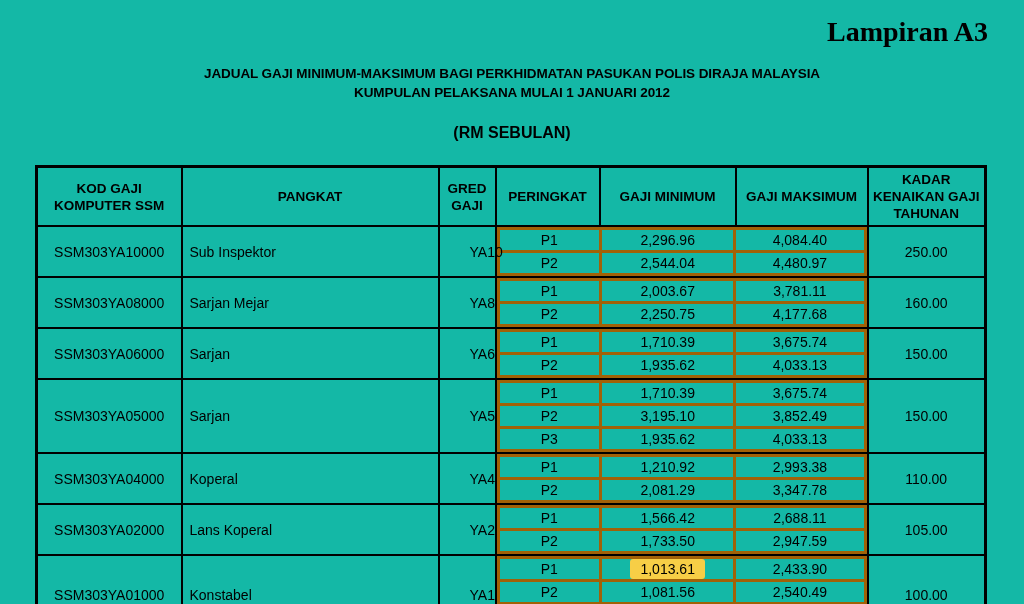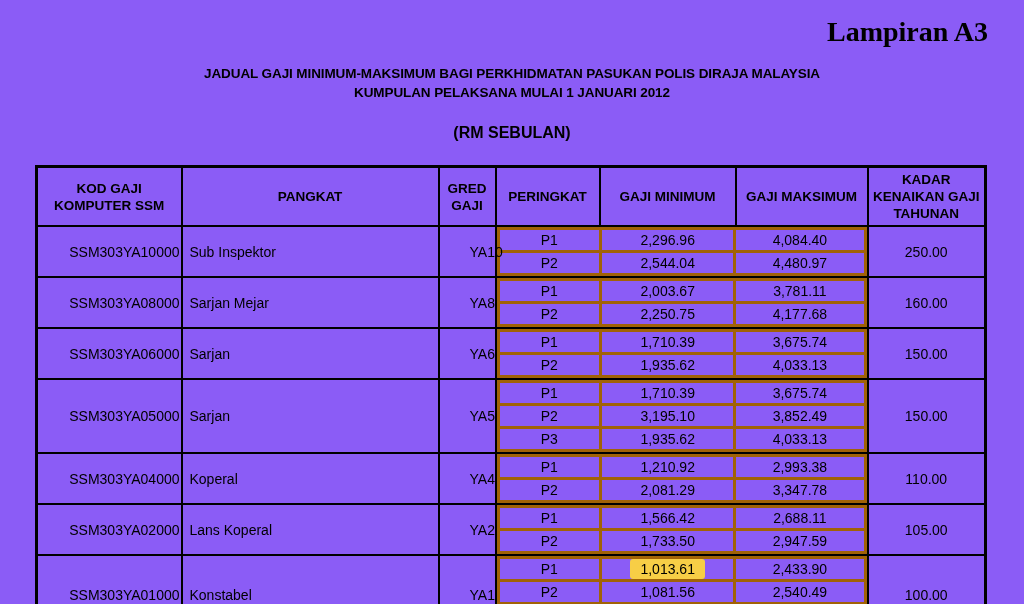--- a/index.html
+++ b/index.html
@@ -1,17 +1,17 @@
 <!DOCTYPE html>
 <html><head>
 <meta charset="utf-8">
 <style>
   html, body { margin:0; padding:0; background:#ffffff; }
   .page {
-    position:relative; width:1024px; height:604px; background:#8b5cf6;
+    position:relative; width:1024px; height:604px; background:#14b8a6;
     font-family:"Liberation Sans", sans-serif; color:#000; overflow:hidden;
   }
   .corner {
     position:absolute; top:16px; right:36px;
     font-family:"Liberation Serif", serif; font-weight:bold; font-size:28px;
   }
   .title {
     position:absolute; top:64px; left:0; width:100%; text-align:center;
     font-weight:bold; font-size:13.5px; line-height:19px; white-space:pre-line;
     letter-spacing:-0.1px;
@@ -24,21 +24,21 @@
     position:absolute; top:165px; left:35px; width:949px;
     border-collapse:collapse; table-layout:fixed; font-size:14px;
     border:3px solid #000;
   }
   .salary-table thead th, .salary-table > tbody > tr > td { border:2px solid #000; }
   .salary-table thead th {
     font-weight:bold; font-size:13.5px; line-height:17px; vertical-align:middle;
     padding:3px 2px; height:50px; text-align:center;
   }
   .hdr-multi { white-space:pre-line; }
-  .c-kod   { text-align:right; }
+  .c-kod   { text-align:center; }
   .c-pangkat { text-align:left; padding-left:7px; }
   .c-gred  { text-align:center;padding-left:30px; }
   .c-kadar { text-align:center; }
   .c-levels { padding:0; vertical-align:top; }
   .c-levels.gap-bottom { padding-bottom:5px; }
   table.inner { width:100%; border-collapse:collapse; table-layout:fixed; }
   table.inner td {
     border:3px solid #a16207; height:20px; line-height:20px;
     padding:0; text-align:center; font-size:14px;
   }

